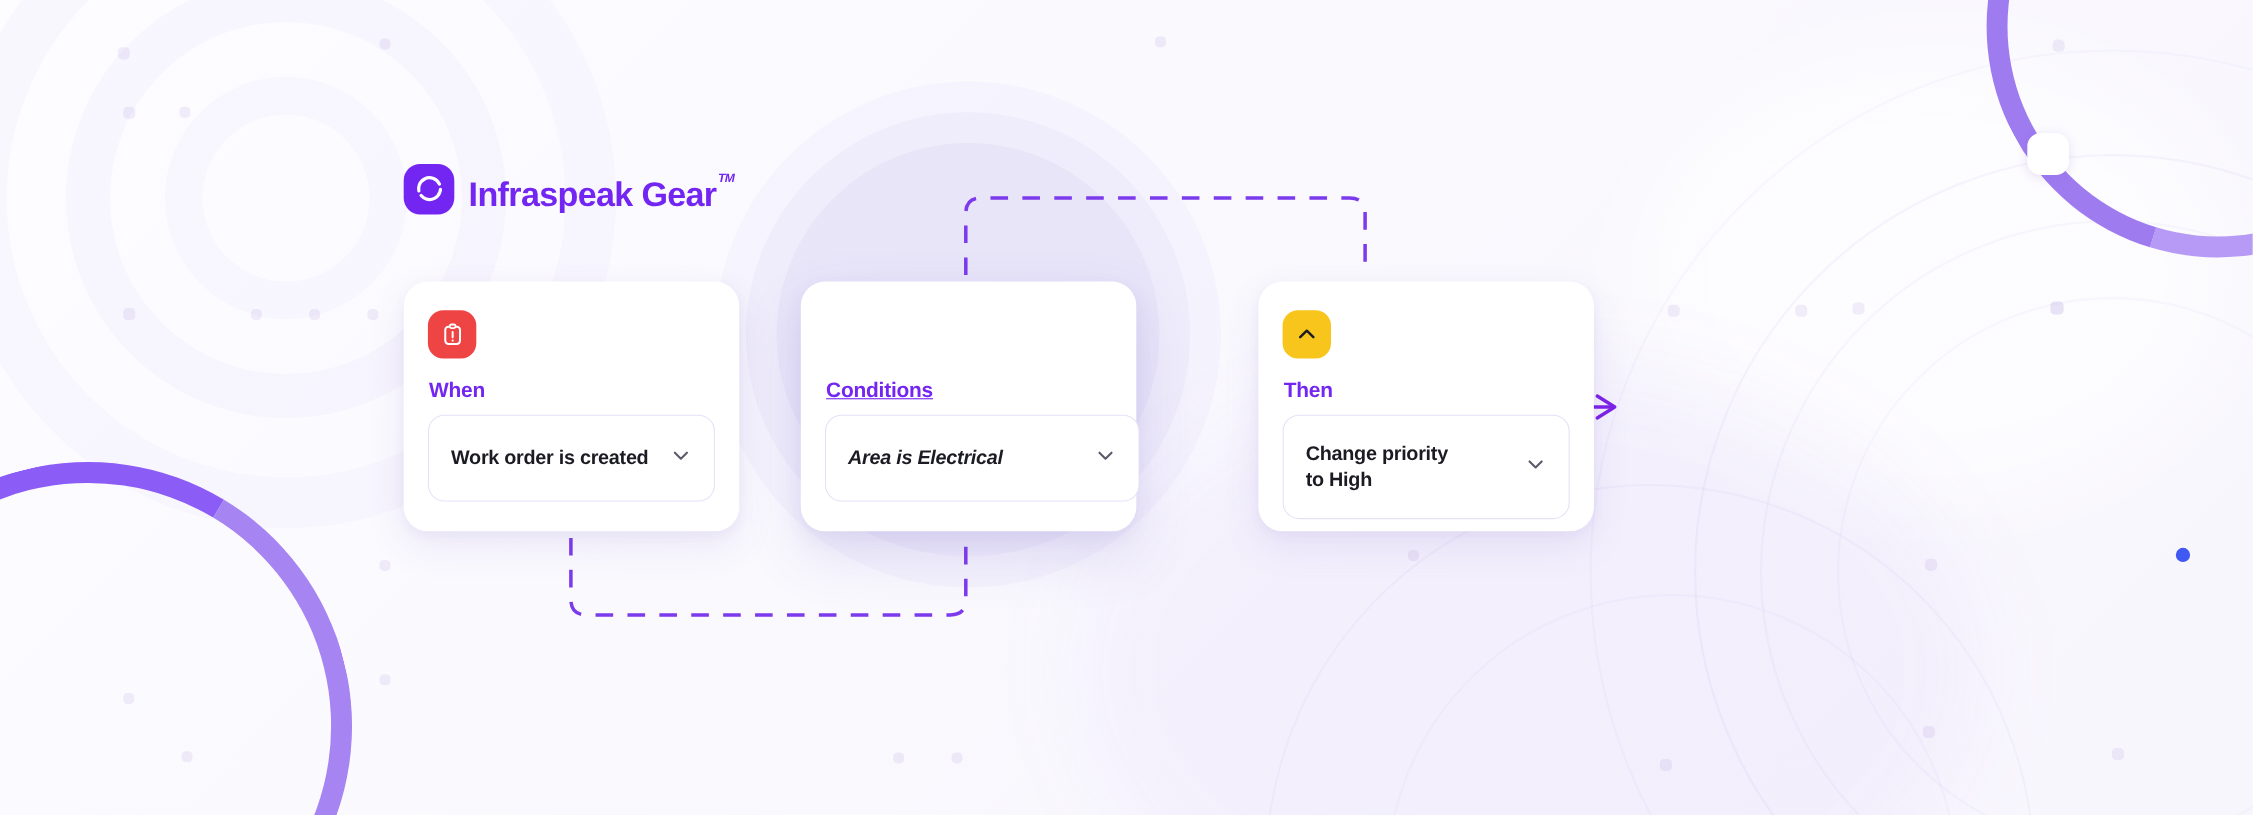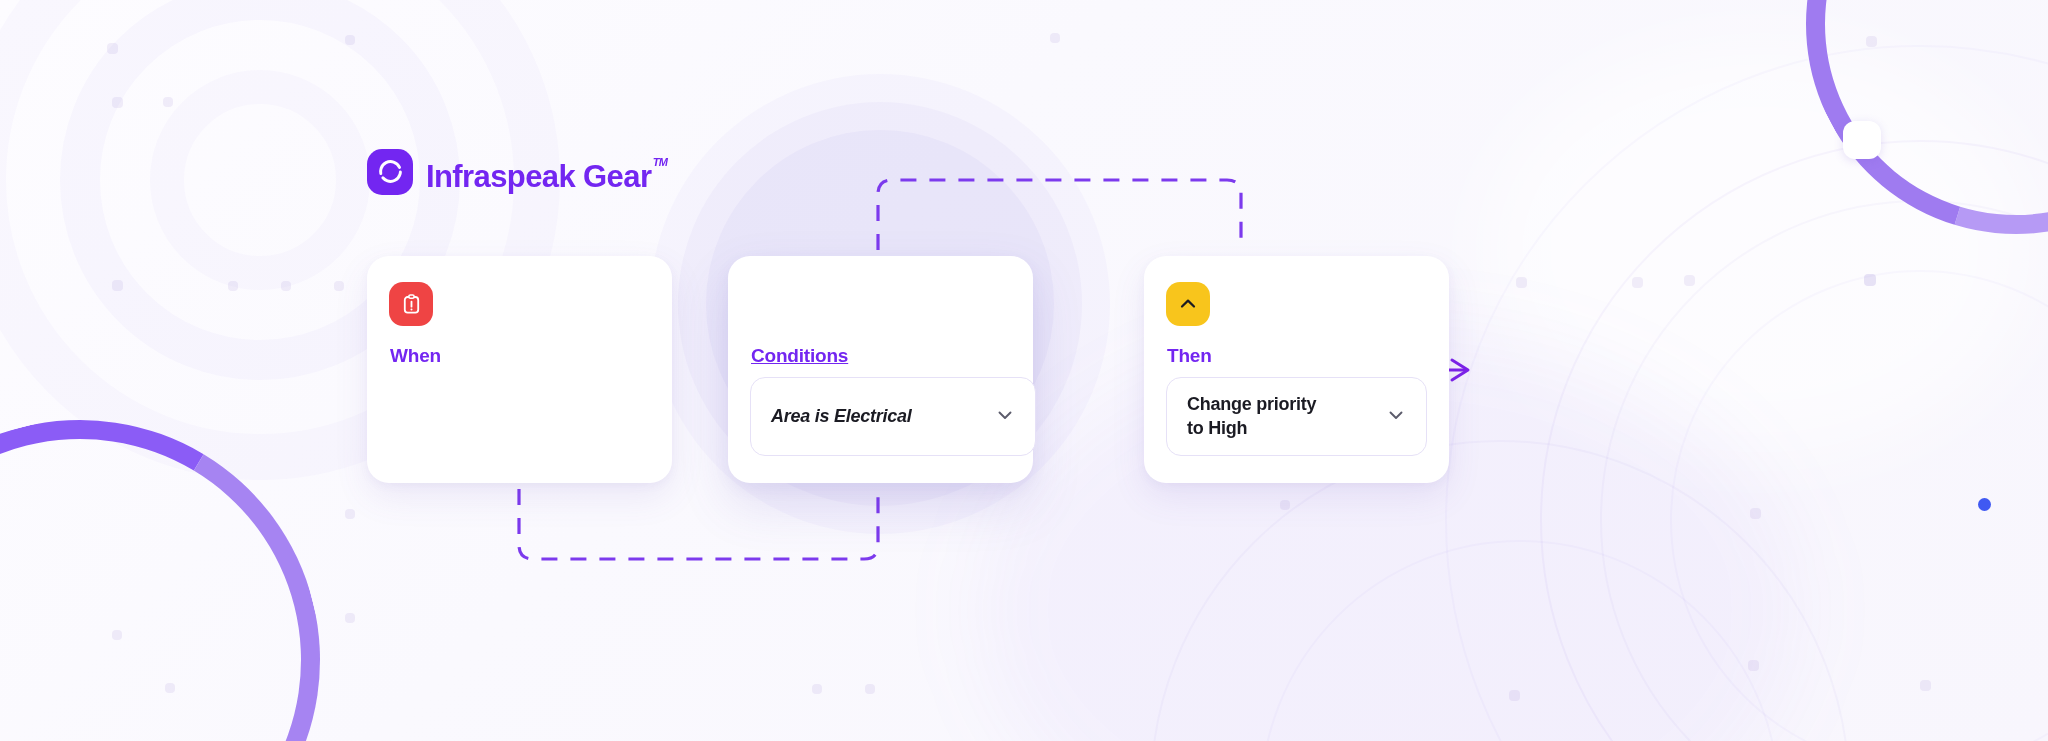--- a/index.html
+++ b/index.html
@@ -324,20 +324,28 @@
   <div id="card-when" class="card">
     <div class="card-icon icon-red">
       <svg width="23" height="23" viewBox="0 0 24 24" aria-hidden="true">
         <rect x="5" y="4.2" width="14" height="16.3" rx="3" fill="none" stroke="#ffffff" stroke-width="1.9"></rect>
         <rect x="9.3" y="2.1" width="5.4" height="3.4" rx="1.5" fill="#ef4444" stroke="#ffffff" stroke-width="1.7"></rect>
         <line x1="12" y1="9.1" x2="12" y2="14.3" stroke="#ffffff" stroke-width="1.9" stroke-linecap="round"></line>
         <circle cx="12" cy="17.3" r="1.05" fill="#ffffff"></circle>
       </svg>
     </div>
     <div class="card-label" style="top:89px;">When</div>
+    <div class="select" style="left:22px; top:121px; width:261px; height:79px;">
+      <span class="select-value">Work order is created</span>
+      <span class="chev">
+        <svg width="24" height="24" viewBox="0 0 24 24" aria-hidden="true">
+          <path d="M6.5 9.5 L12 15 L17.5 9.5" fill="none" stroke="#5b5b6b" stroke-width="1.9" stroke-linecap="round" stroke-linejoin="round"></path>
+        </svg>
+      </span>
+    </div>
   </div>
 
   <div id="card-conditions" class="card elevated">
     <div class="card-label" style="top:89px;text-decoration:underline;">Conditions</div>
     <div class="select" style="left:22px; top:121px; width:286px; height:79px;font-style:italic;">
       <span class="select-value">Area is Electrical</span>
       <span class="chev">
         <svg width="24" height="24" viewBox="0 0 24 24" aria-hidden="true">
           <path d="M6.5 9.5 L12 15 L17.5 9.5" fill="none" stroke="#5b5b6b" stroke-width="1.9" stroke-linecap="round" stroke-linejoin="round"></path>
         </svg>
@@ -345,21 +353,21 @@
     </div>
   </div>
 
   <div id="card-then" class="card">
     <div class="card-icon icon-yellow">
       <svg width="24" height="24" viewBox="0 0 24 24" aria-hidden="true">
         <path d="M6 14.5 L12 8.6 L18 14.5" fill="none" stroke="#1b1b23" stroke-width="2.2" stroke-linecap="round" stroke-linejoin="round"></path>
       </svg>
     </div>
     <div class="card-label" style="top:89px;">Then</div>
-    <div class="select" style="left:22px; top:121px; width:261px; height:79px;">
+    <div class="select" style="left:22px; top:121px; width:261px; height:95px;">
       <span class="select-value">Change priority
 to High</span>
       <span class="chev">
         <svg width="24" height="24" viewBox="0 0 24 24" aria-hidden="true">
           <path d="M6.5 9.5 L12 15 L17.5 9.5" fill="none" stroke="#5b5b6b" stroke-width="1.9" stroke-linecap="round" stroke-linejoin="round"></path>
         </svg>
       </span>
     </div>
   </div>
 

